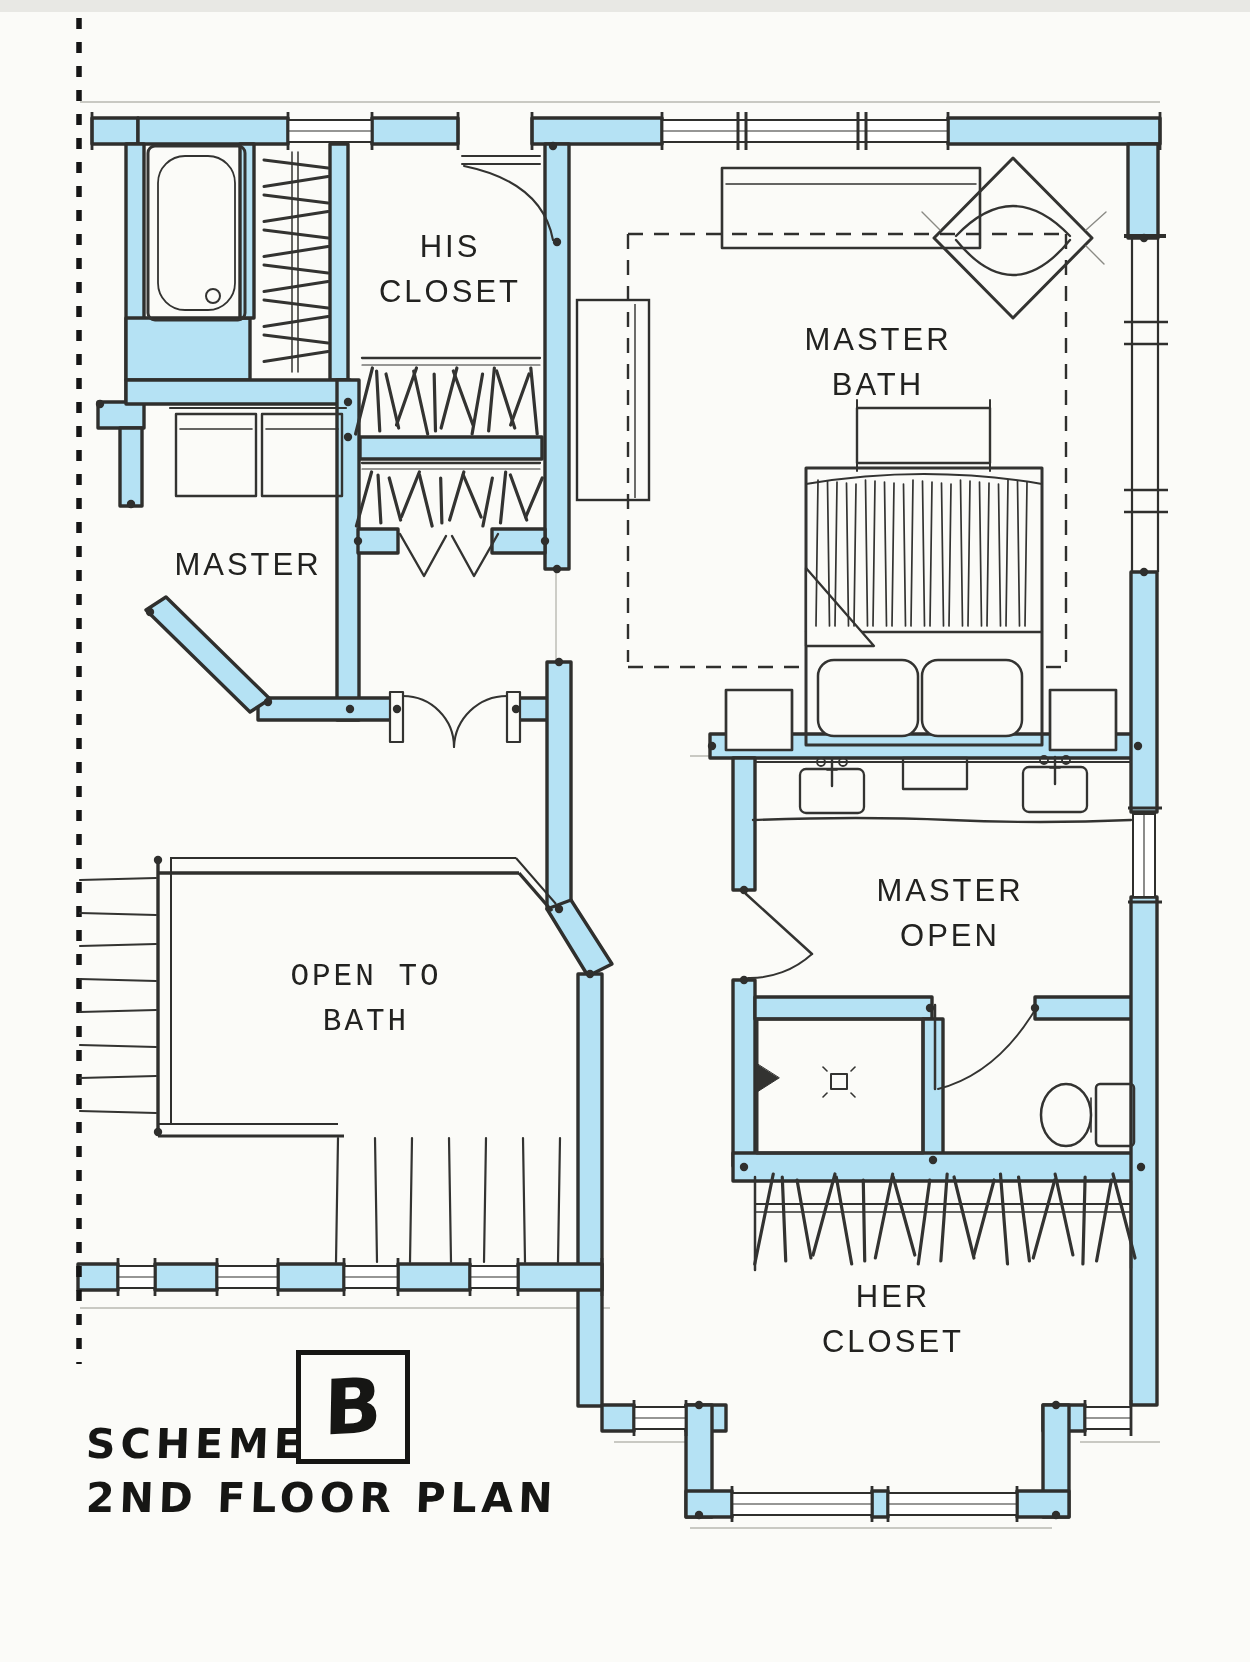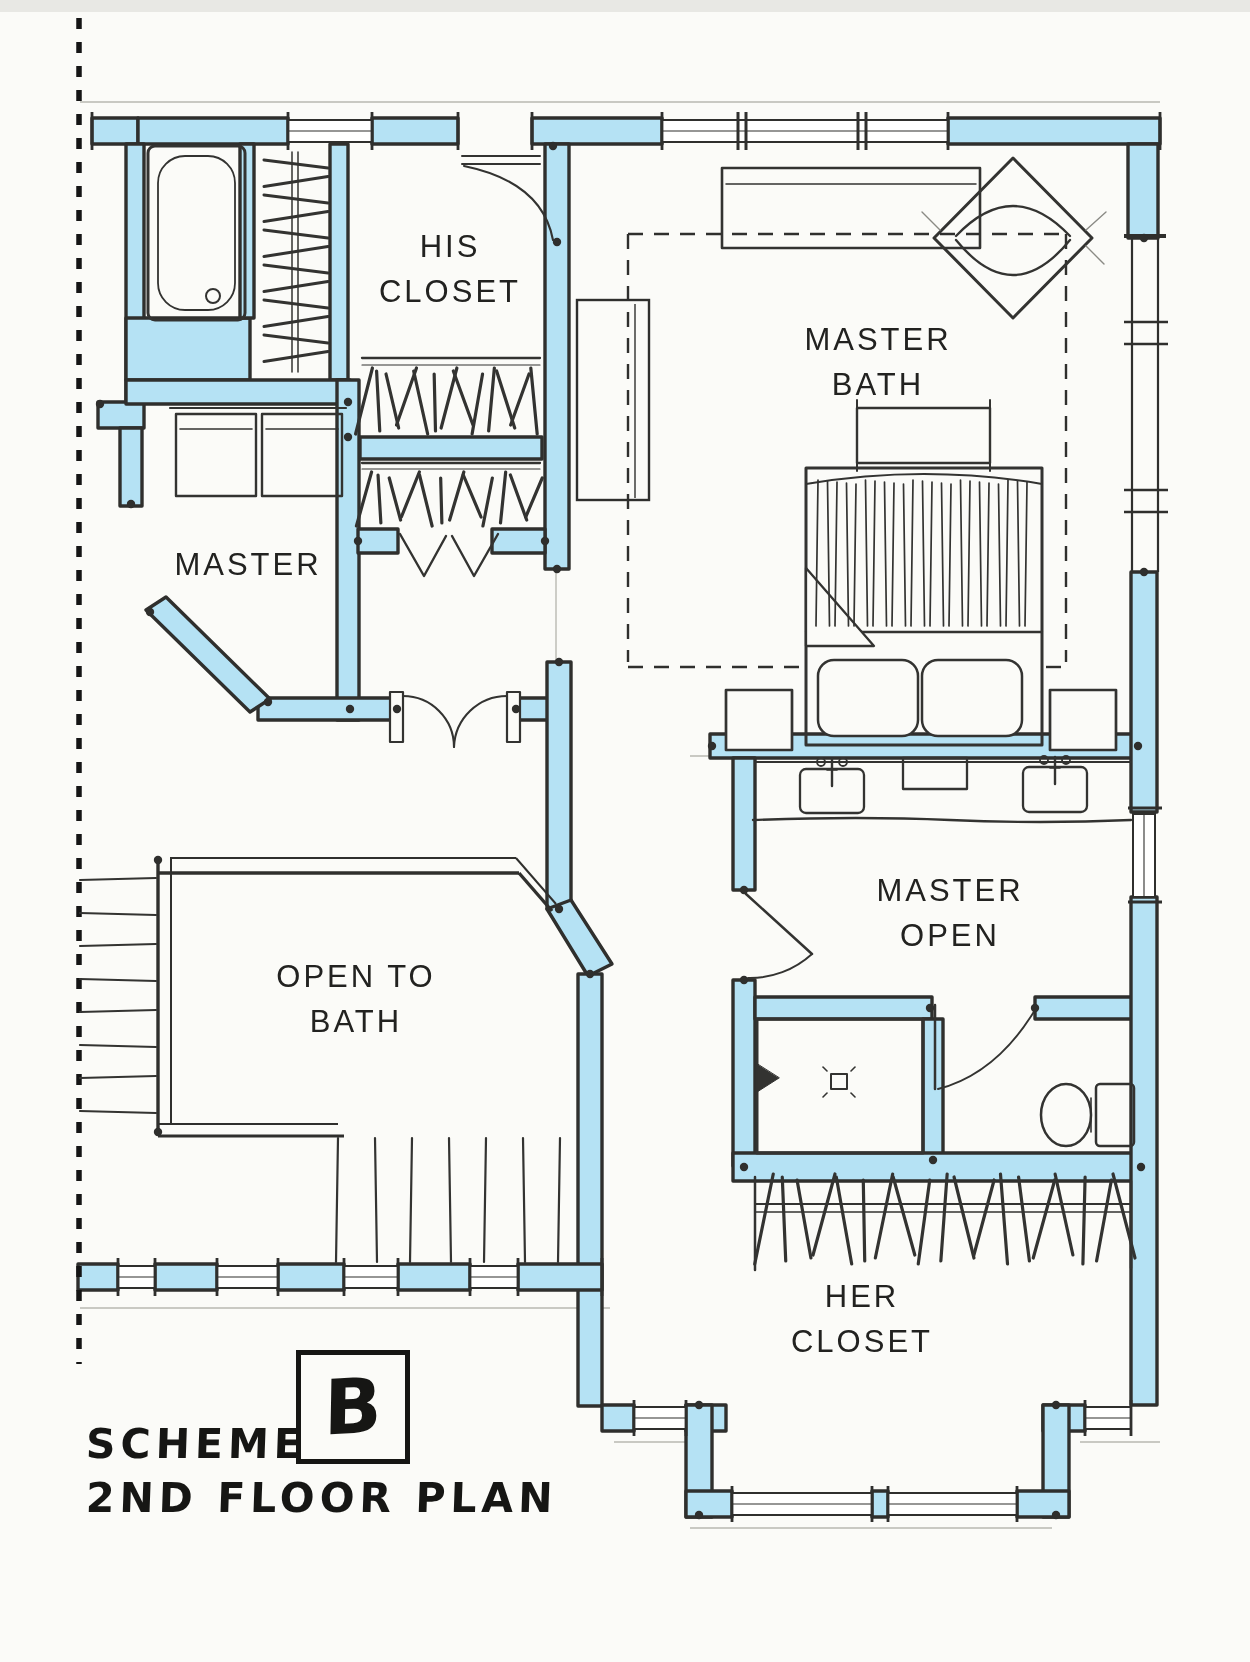--- a/index.html
+++ b/index.html
@@ -486,29 +486,29 @@
     <div>HIS</div>
     <div>CLOSET</div>
   </div>
   <div class="room-label" style="left:878px;top:305px;">
     <div>MASTER</div>
     <div>BATH</div>
   </div>
   <div class="room-label" style="left:248px;top:530px;">
     <div>MASTER</div>
   </div>
-  <div class="room-label" style="left:356px;top:942px;">
+  <div class="room-label" style="left:366px;top:942px;font-family:Liberation Mono, monospace;">
     <div>OPEN TO</div>
     <div>BATH</div>
   </div>
   <div class="room-label" style="left:950px;top:856px;">
     <div>MASTER</div>
     <div>OPEN</div>
   </div>
-  <div class="room-label" style="left:862px;top:1262px;">
+  <div class="room-label" style="left:893px;top:1262px;">
     <div>HER</div>
     <div>CLOSET</div>
   </div>
 
   <div id="scheme-label" class="title-hand">SCHEME</div>
   <div id="scheme-letter-box">
     <span>B</span>
   </div>
   <div id="plan-label" class="title-hand">2ND FLOOR PLAN</div>
 

